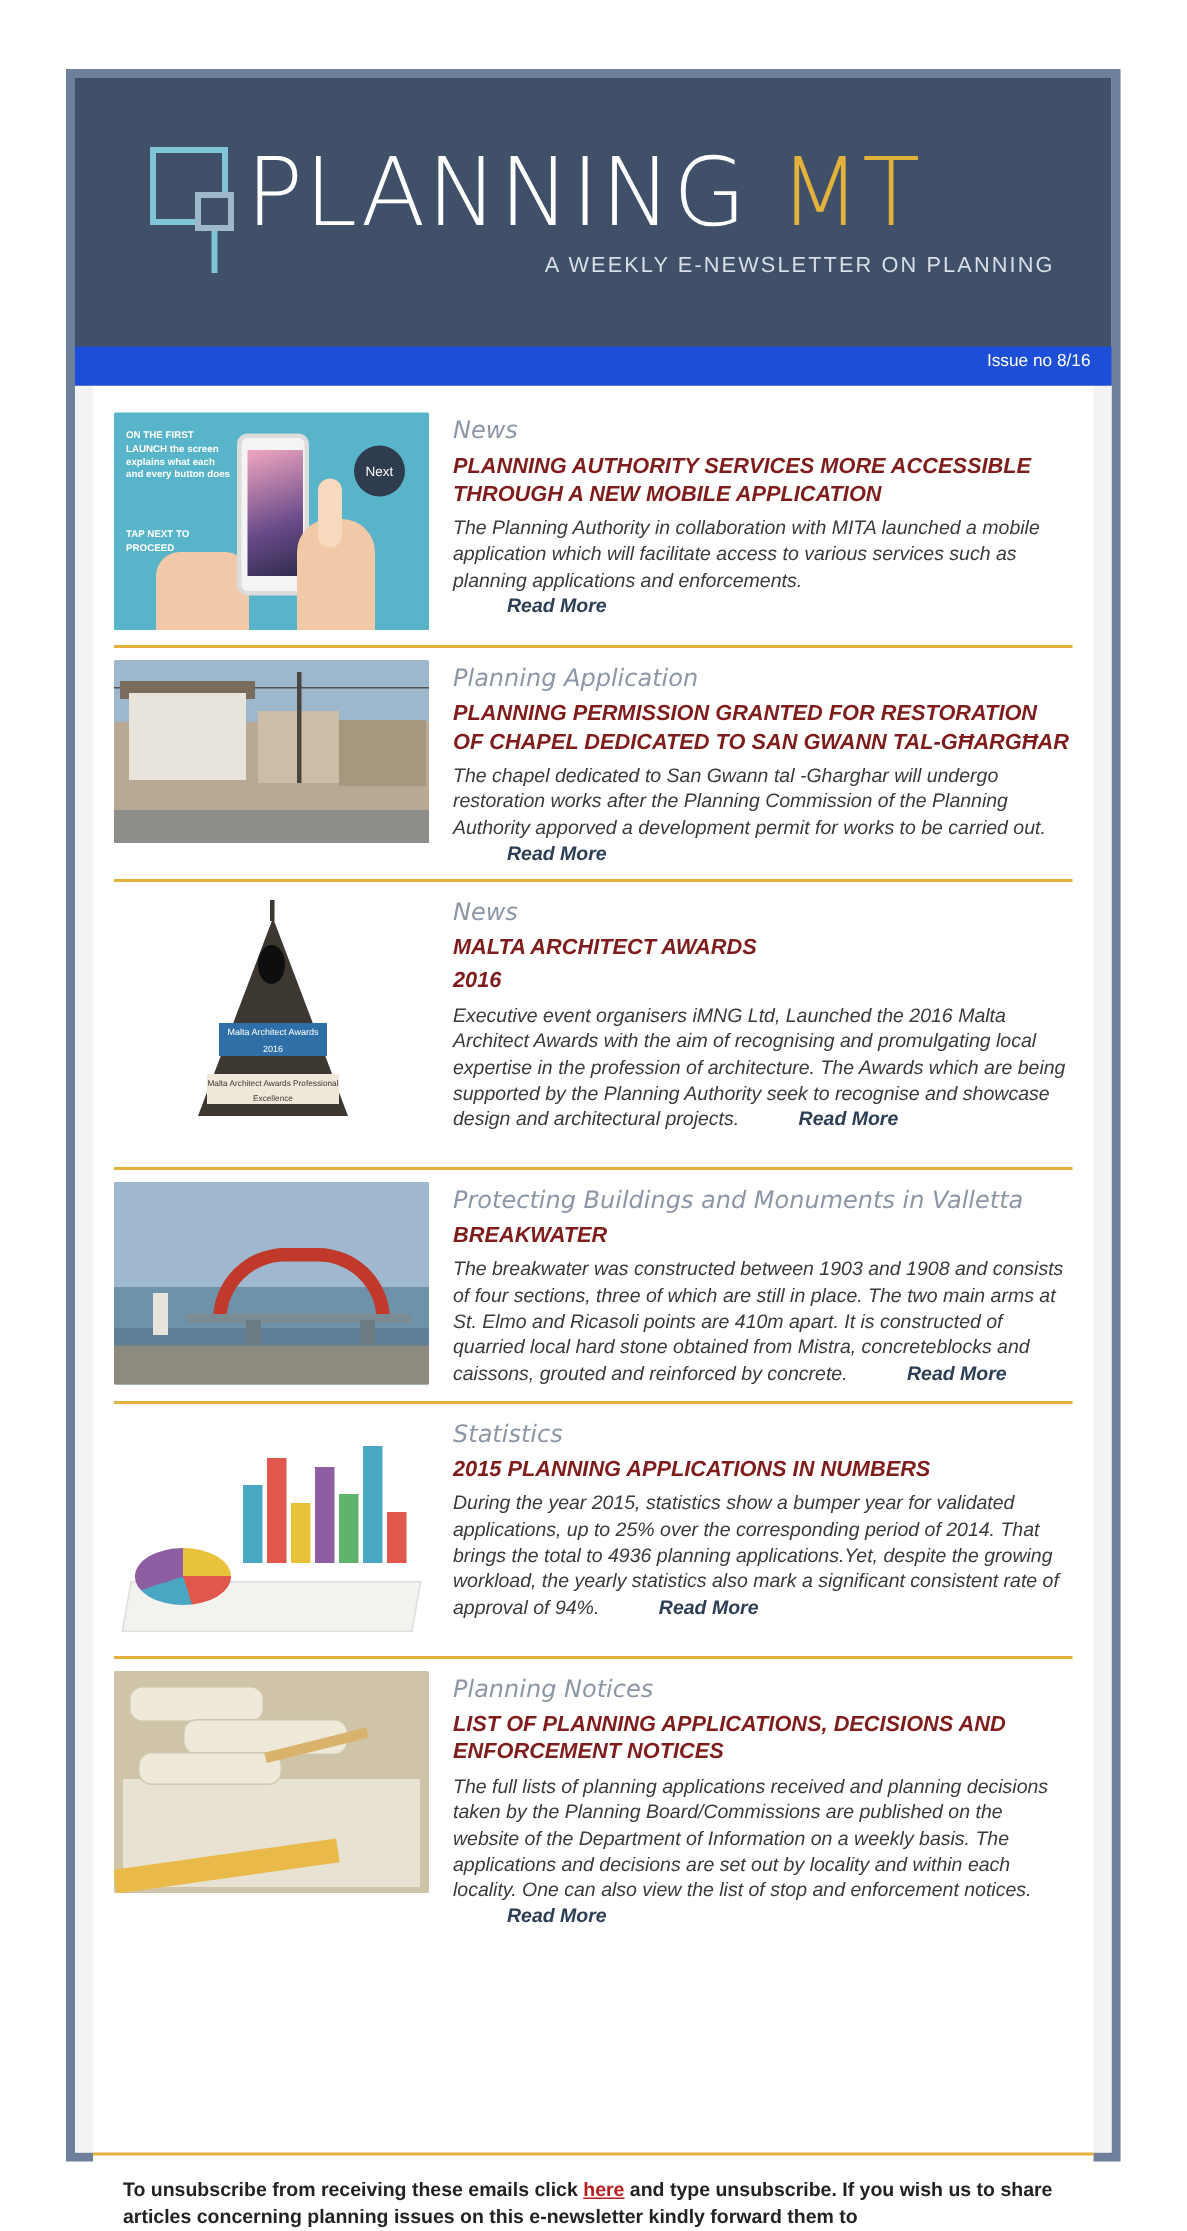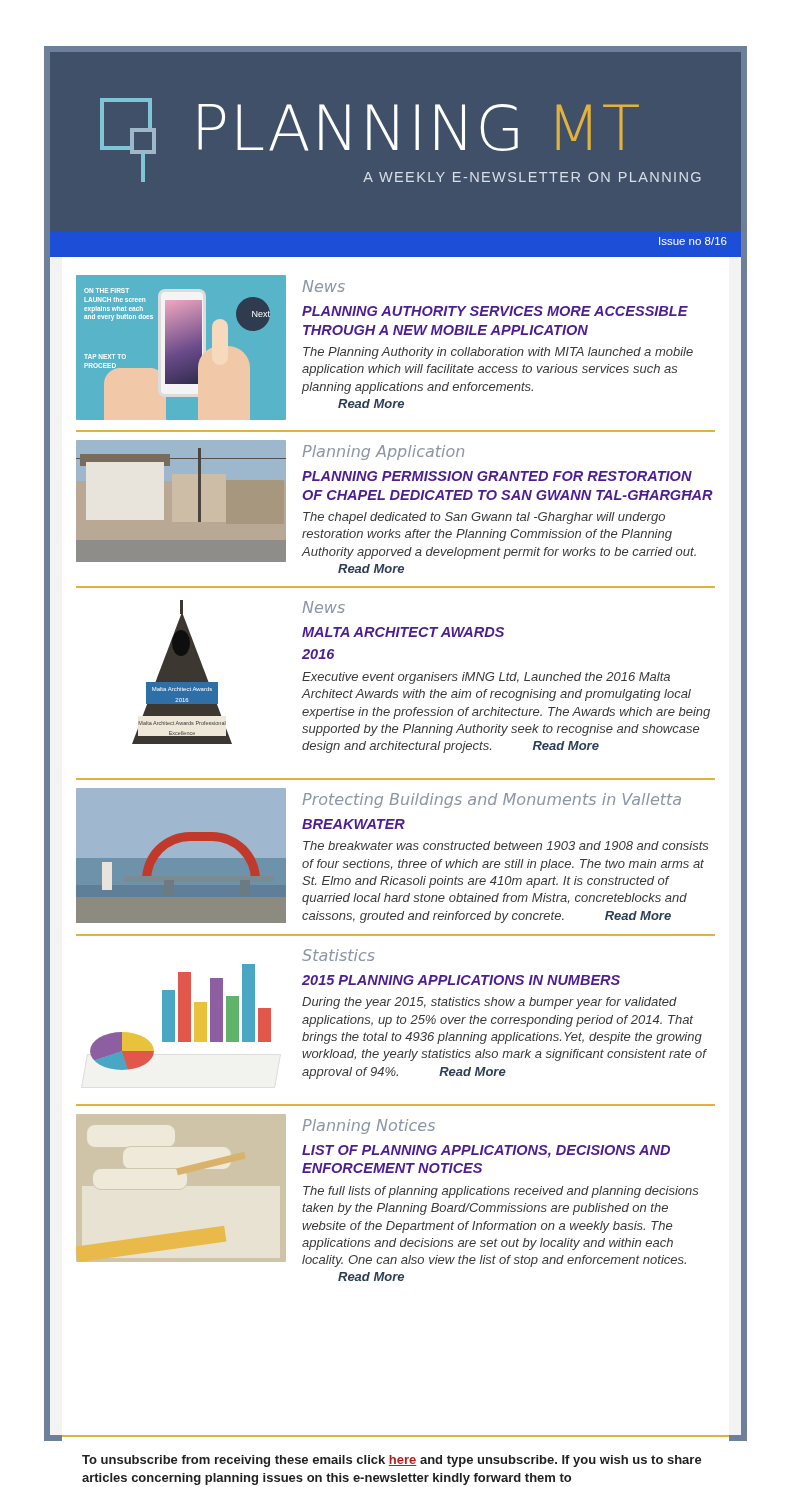--- a/index.html
+++ b/index.html
@@ -43,21 +43,21 @@
     border: 4px solid #9fb8c9;
     background: #3f5068;
   }
   .logo-mark .stem {
     position: absolute; left: 41px; top: 30px;
     width: 4px; height: 54px;
     background: #7ec5d8;
   }
   .wordmark {
     position: absolute;
-    left: 141px; top: 40px;
+    left: 114px; top: 40px;
     font-size: 63px;
     letter-spacing: 1px;
     font-weight: 300;
     color: #ffffff;
     font-family: "DejaVu Sans", sans-serif;
   }
   .wordmark .mt { color: #e3b23c; }
   .tagline {
     position: absolute;
     right: 38px; top: 117px;
@@ -111,21 +111,21 @@
   .txt { flex: 1; padding-top: 2px; font-style: italic; }
   .kicker {
     color: #8c96a5;
     font-size: 16px;
     font-weight: 400;
     margin: 0 0 6px 0;
     font-family: "DejaVu Sans", sans-serif;
     font-weight: 300;
   }
   .headline {
-    color: #4c1d95;
+    color: #7f1d1d;
     font-size: 14.5px;
     font-weight: bold;
     line-height: 1.28;
     margin: 0 0 4px 0;
   }
   .summary {
     color: #3a3a3a;
     font-size: 13px;
     line-height: 1.33;
     margin: 0;
@@ -173,21 +173,21 @@
     position: absolute; right: 36px; bottom: 0; width: 52px; height: 74px;
     background: #f2c9a8; border-radius: 22px 22px 0 0;
   }
   .img1 .finger {
     position: absolute; right: 58px; top: 44px; width: 16px; height: 46px;
     background: #f7d9bd; border-radius: 8px;
   }
   .img1 .badge {
     position: absolute; right: 16px; top: 22px; width: 34px; height: 34px;
     border-radius: 50%; background: #2f3b4e; color: #fff;
-    font-size: 9px; text-align: right; line-height: 34px;
+    font-size: 9px; text-align: center; line-height: 34px;
   }
   .img1 .cap {
     position: absolute; left: 8px; top: 12px; width: 70px;
     color: #ffffff; font-size: 6.5px; line-height: 1.35; font-weight: bold;
   }
   .img1 .cap2 {
     position: absolute; left: 8px; top: 78px; width: 70px;
     color: #ffffff; font-size: 6.5px; line-height: 1.35; font-weight: bold;
   }
 

